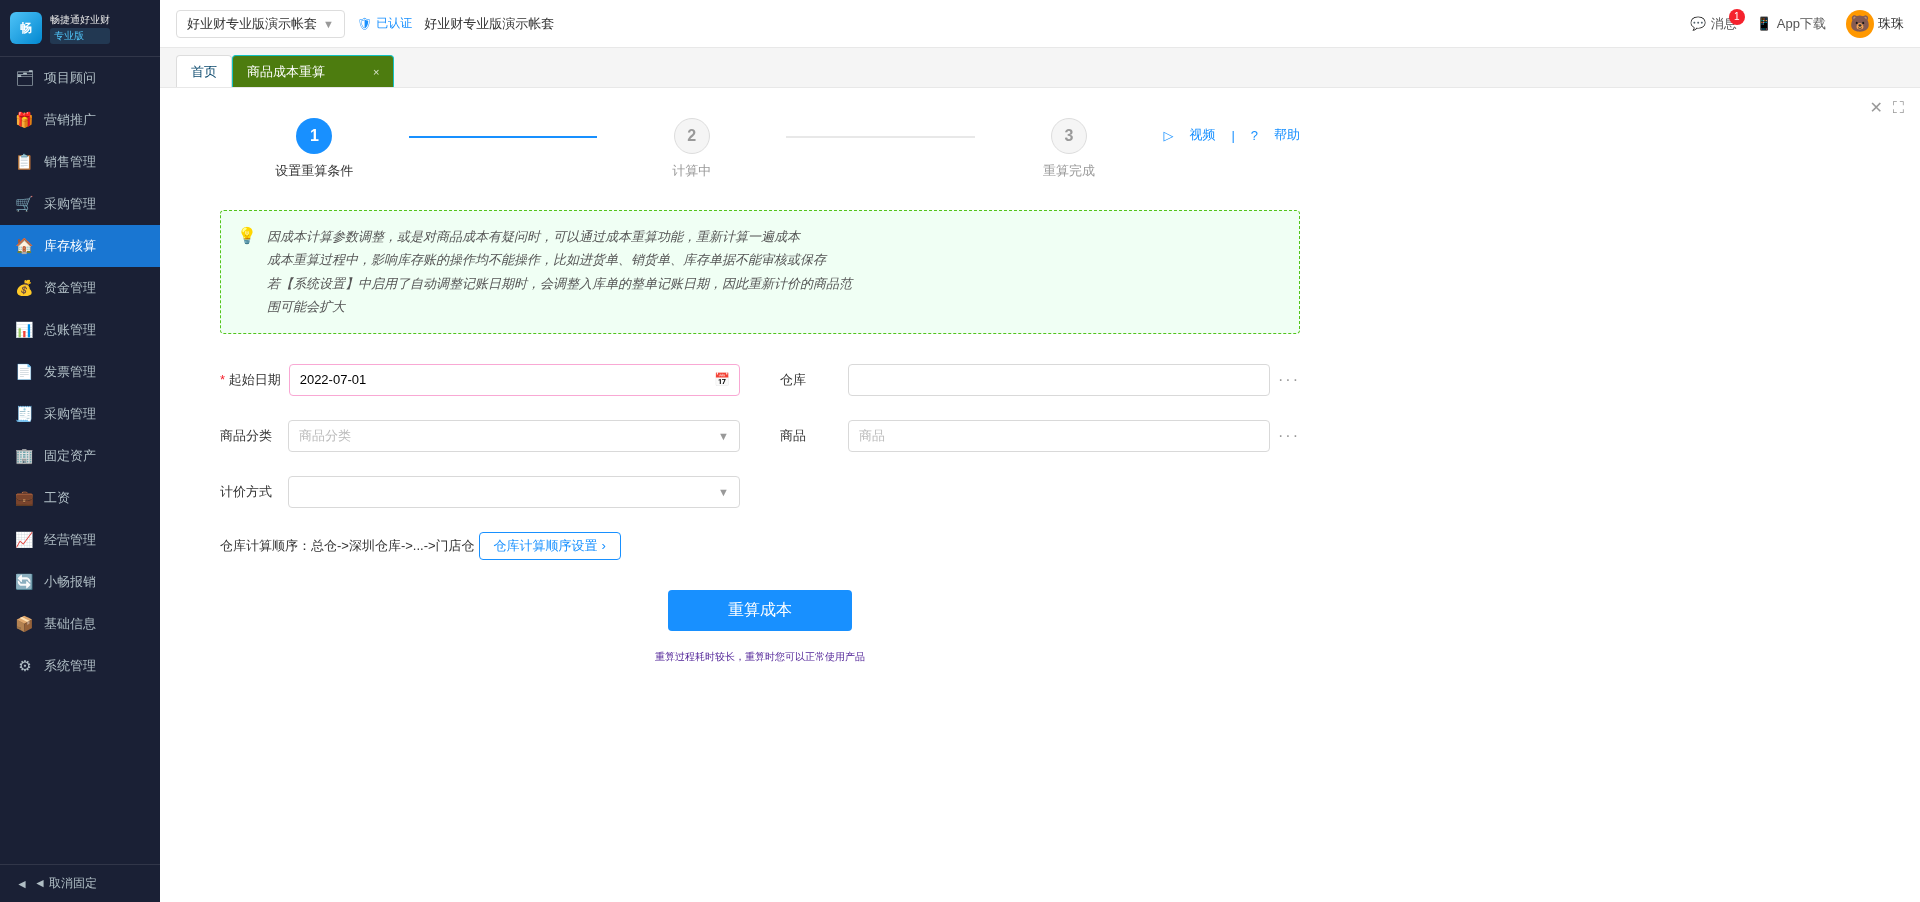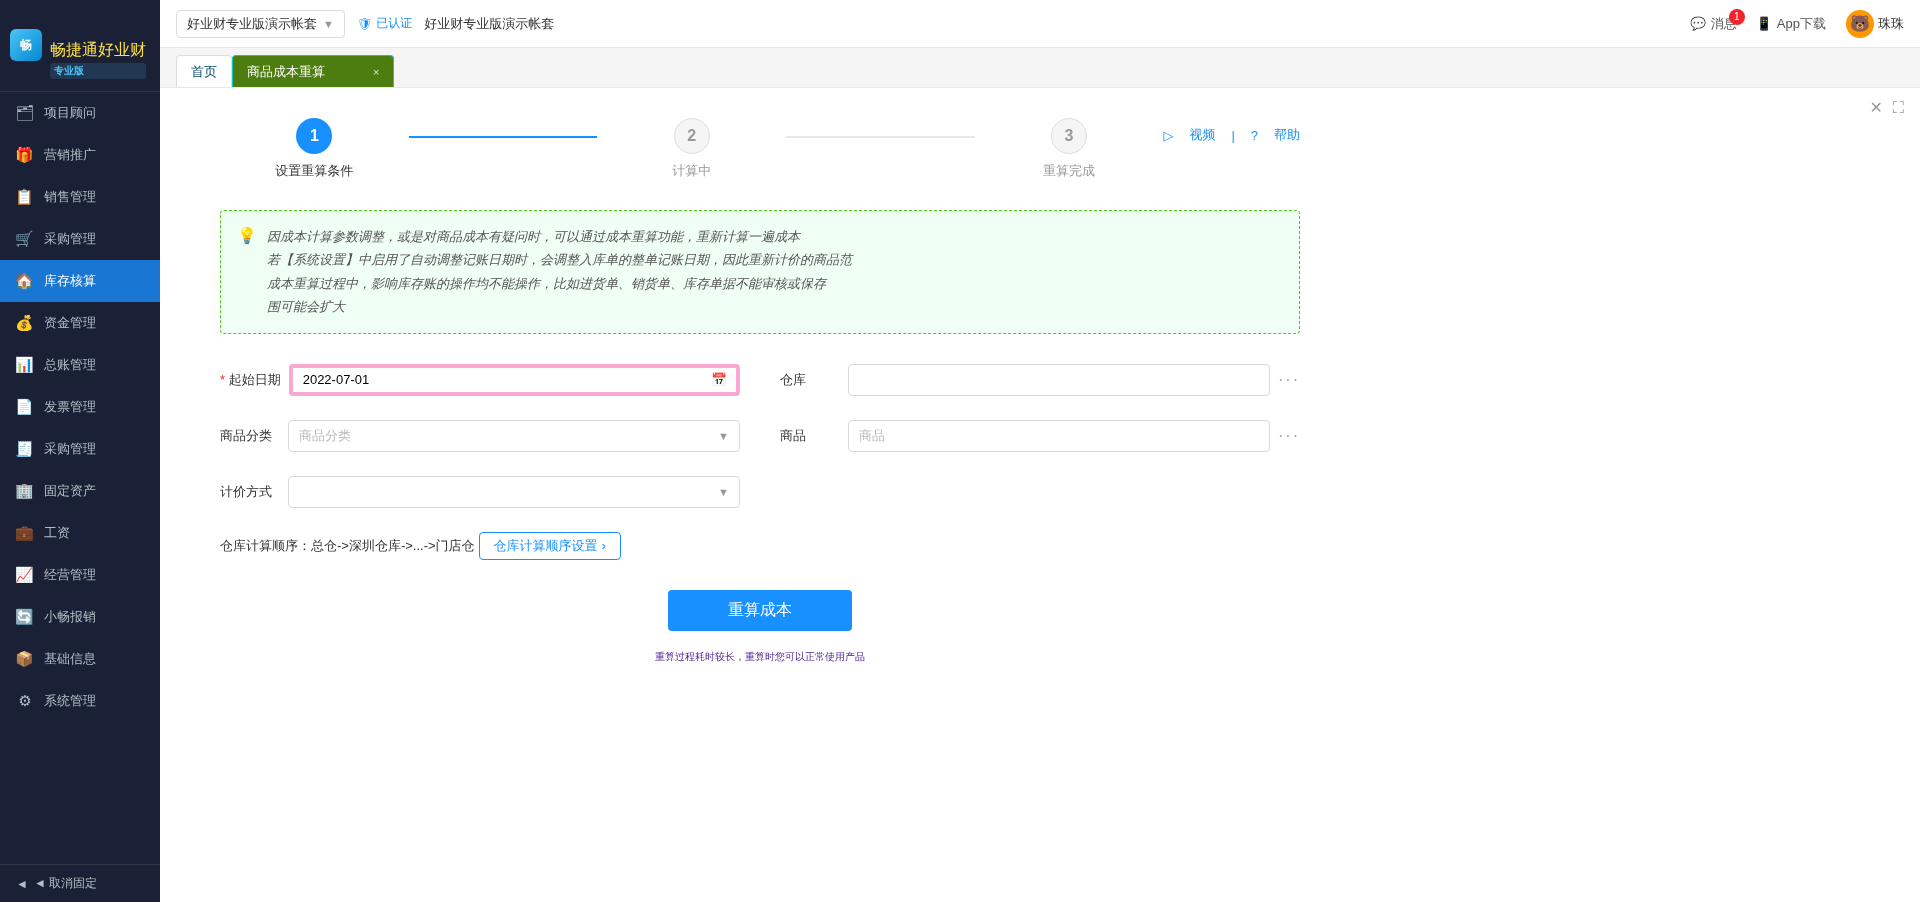--- a/index.html
+++ b/index.html
@@ -24,33 +24,31 @@
     }
     .sidebar-logo {
       width: 32px;
       height: 32px;
       background: linear-gradient(135deg, #4fc3f7, #0288d1);
       border-radius: 6px;
       display: flex; align-items: center; justify-content: center;
       font-size: 12px; color: white; font-weight: bold;
     }
     .sidebar-brand {
-      color: #fde047;
-      font-size: 16px;
+      color: #e5e5e5;
+      font-size: 10px;
       line-height: 1.3;
-      margin-top: 28px;
     }
     .sidebar-badge {
       font-size: 10px;
       color: #4fc3f7;
       background: rgba(79,195,247,0.15);
       border-radius: 3px;
       padding: 1px 4px;
       margin-top: 2px;
-      font-weight: bold;
     }
     .sidebar-nav {
       flex: 1;
       overflow-y: auto;
       overflow-x: hidden;
     }
     .sidebar-nav::-webkit-scrollbar { width: 4px; }
     .sidebar-nav::-webkit-scrollbar-thumb { background: rgba(255,255,255,0.2); border-radius: 2px; }
     .nav-item {
       display: flex;
@@ -301,21 +299,21 @@
       font-size: 13px;
       color: #333;
       flex: 1;
       display: flex;
       align-items: center;
       background: white;
     }
     .form-input-with-icon {
       display: flex;
       align-items: center;
-      border: 4px solid #f9a8d4;
+      border: 1px solid #f9a8d4;
       border-radius: 4px;
       height: 32px;
       flex: 1;
       background: white;
     }
     .form-input-with-icon input {
       border: none;
       outline: none;
       padding: 0 10px;
       font-size: 13px;
@@ -537,22 +535,22 @@
           <span>|</span>
           <span>?</span>
           <span>帮助</span>
         </div>
       </div>
 
       <div class="notice-box">
         <span class="notice-icon">💡</span>
         <div class="notice-text">
           <div>因成本计算参数调整，或是对商品成本有疑问时，可以通过成本重算功能，重新计算一遍成本</div>
+          <div>成本重算过程中，影响库存账的操作均不能操作，比如进货单、销货单、库存单据不能审核或保存</div>
           <div>若【系统设置】中启用了自动调整记账日期时，会调整入库单的整单记账日期，因此重新计价的商品范</div>
-          <div>成本重算过程中，影响库存账的操作均不能操作，比如进货单、销货单、库存单据不能审核或保存</div>
           <div>围可能会扩大</div>
         </div>
       </div>
 
       <div class="form-row">
         <div class="form-field">
           <span class="form-label required">起始日期</span>
           <div class="form-input-with-icon">
             <input type="text" value="2022-07-01" style="border: none; outline: none; padding: 0px 10px; font-size: 13px; flex: 1 1 0%; background: transparent;">
             <span class="form-input-icon">📅</span>

